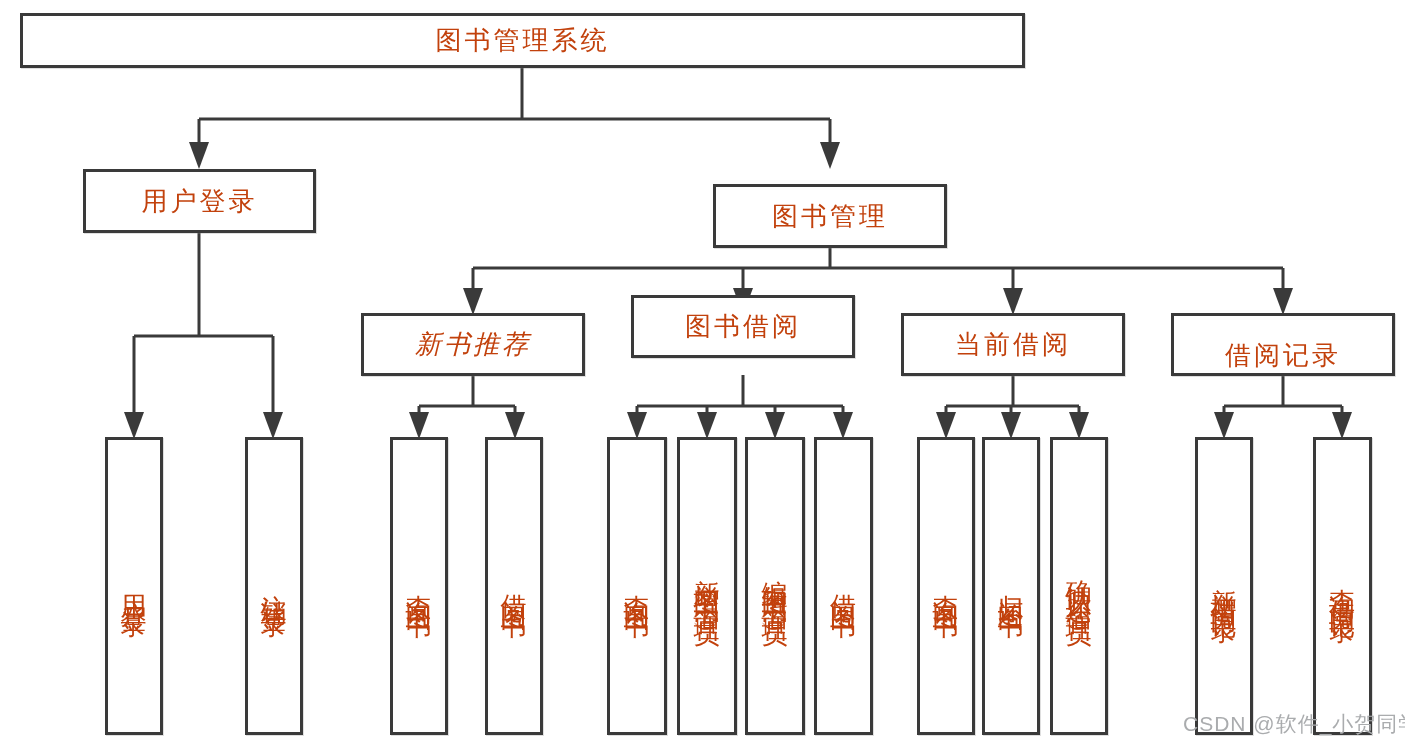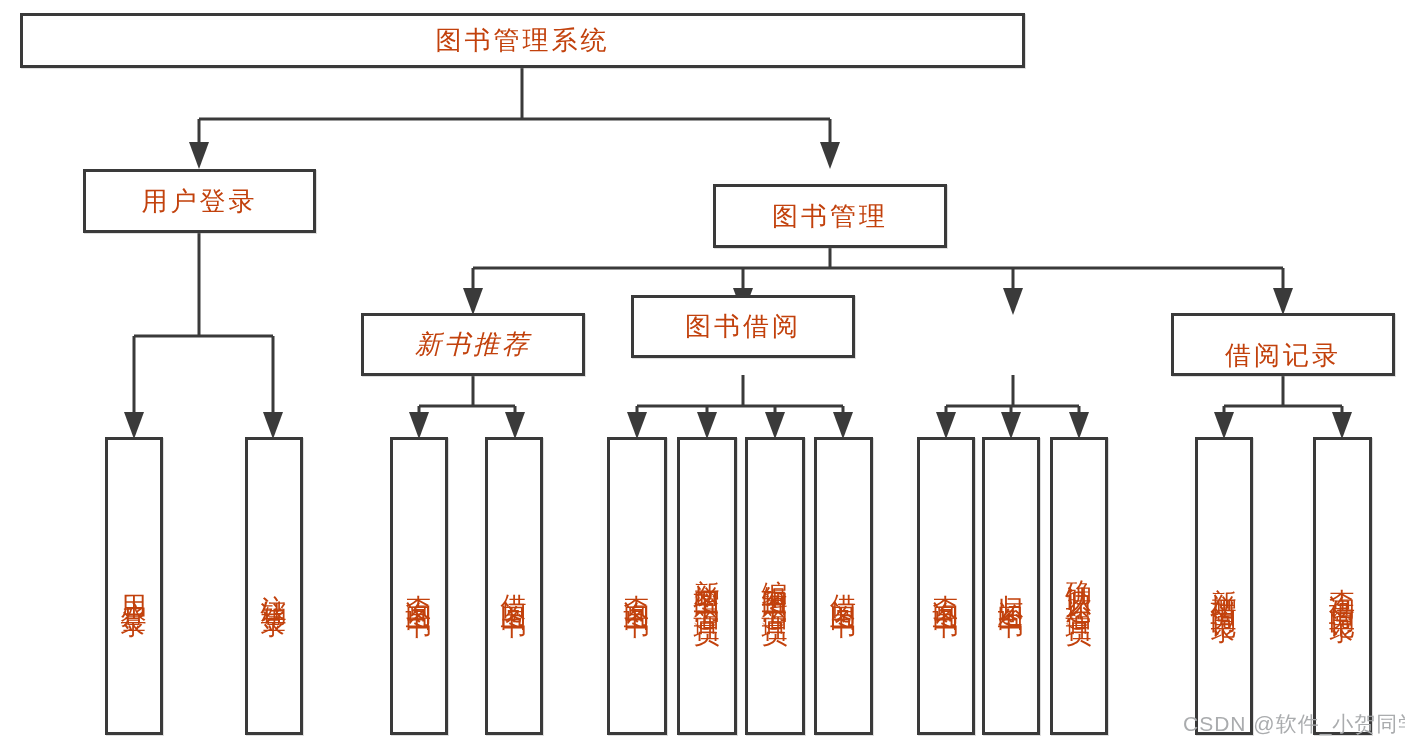--- a/index.html
+++ b/index.html
@@ -99,20 +99,23 @@
   <div class="node" style="left:713px; top:169px; width:234px; height:64px;margin-top:15px;">
     <span class="h-label">图书管理</span>
   </div>
 
   <div class="node" style="left:361px; top:313px; width:224px; height:63px;font-style:italic;">
     <span class="h-label">新书推荐</span>
   </div>
   <div class="node" style="left:631px; top:295px; width:224px; height:63px;">
     <span class="h-label">图书借阅</span>
   </div>
+  <div class="node" style="left:901px; top:313px; width:224px; height:63px;">
+    <span class="h-label">当前借阅</span>
+  </div>
   <div class="node" style="left:1171px; top:313px; width:224px; height:63px;align-items:flex-end;">
     <span class="h-label">借阅记录</span>
   </div>
 
   <div class="node" style="left:105px; top:437px; width:58px; height:298px;">
     <span class="v-label">用户登录</span>
   </div>
   <div class="node" style="left:245px; top:437px; width:58px; height:298px;">
     <span class="v-label">注销登录</span>
   </div>

